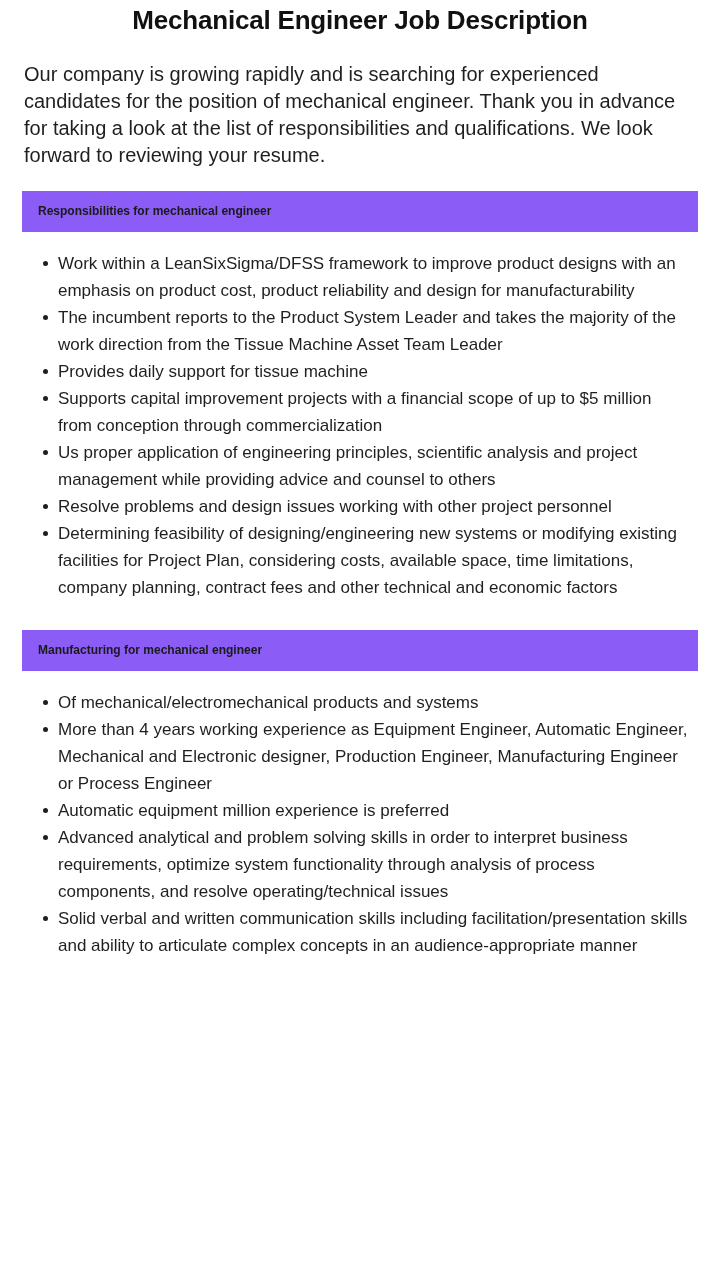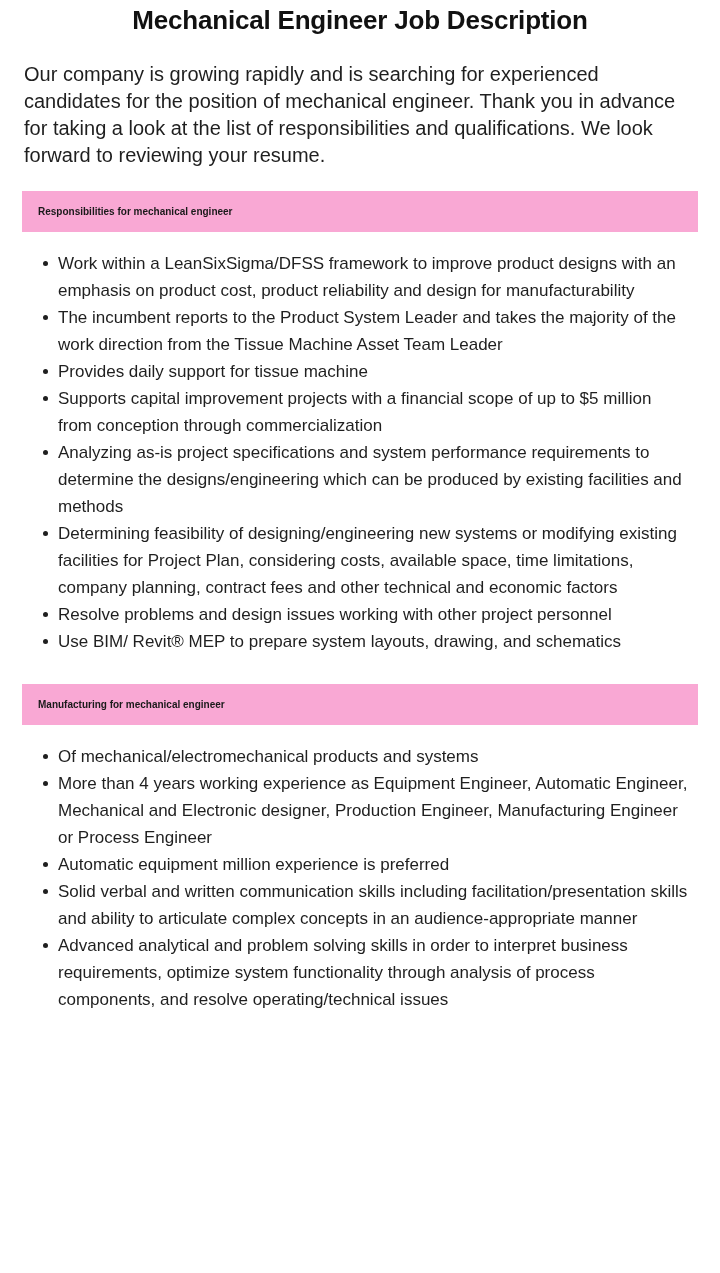--- a/index.html
+++ b/index.html
@@ -38,24 +38,24 @@
     line-height: 27px;
     margin: 17px 22px 0 24px;
     color: #1f1f1f;
   }
 
   .section {
     margin-top: 22px;
   }
 
   .section-header {
-    background: #f9a8d4;
+    background: #8b5cf6;
     margin: 0 22px;
     padding: 11px 0 11px 16px;
-    font-size: 10px;
+    font-size: 12px;
     font-weight: bold;
     color: #1a1a1a;
     line-height: 19px;
   }
 
   .bullet-list {
     list-style: none;
     margin: 18px 22px 0 22px;
     padding: 0;
   }
@@ -101,31 +101,30 @@
 
   <p class="intro">Our company is growing rapidly and is searching for experienced candidates for the position of mechanical engineer. Thank you in advance for taking a look at the list of responsibilities and qualifications. We look forward to reviewing your resume.</p>
 
   <section class="section section-responsibilities">
     <div class="section-header">Responsibilities for mechanical engineer</div>
     <ul class="bullet-list">
       <li>Work within a LeanSixSigma/DFSS framework to improve product designs with an emphasis on product cost, product reliability and design for manufacturability</li>
       <li>The incumbent reports to the Product System Leader and takes the majority of the work direction from the Tissue Machine Asset Team Leader</li>
       <li>Provides daily support for tissue machine</li>
       <li>Supports capital improvement projects with a financial scope of up to $5 million from conception through commercialization</li>
-      <li>Analyzing as-is project specifications and system performance requirements to determine the designs/engineering which can be produced by existing facilities and methods</li>
+      <li>Us proper application of engineering principles, scientific analysis and project management while providing advice and counsel to others</li>
+      <li>Resolve problems and design issues working with other project personnel</li>
       <li>Determining feasibility of designing/engineering new systems or modifying existing facilities for Project Plan, considering costs, available space, time limitations, company planning, contract fees and other technical and economic factors</li>
-      <li>Resolve problems and design issues working with other project personnel</li>
-      <li>Use BIM/ Revit® MEP to prepare system layouts, drawing, and schematics</li>
     </ul>
   </section>
 
   <section class="section section-qualifications">
     <div class="section-header">Manufacturing for mechanical engineer</div>
     <ul class="bullet-list">
       <li>Of mechanical/electromechanical products and systems</li>
       <li>More than 4 years working experience as Equipment Engineer, Automatic Engineer, Mechanical and Electronic designer, Production Engineer, Manufacturing Engineer or Process Engineer</li>
       <li>Automatic equipment million experience is preferred</li>
+      <li>Advanced analytical and problem solving skills in order to interpret business requirements, optimize system functionality through analysis of process components, and resolve operating/technical issues</li>
       <li>Solid verbal and written communication skills including facilitation/presentation skills and ability to articulate complex concepts in an audience-appropriate manner</li>
-      <li>Advanced analytical and problem solving skills in order to interpret business requirements, optimize system functionality through analysis of process components, and resolve operating/technical issues</li>
     </ul>
   </section>
 
 </div>
 
 </body></html>

